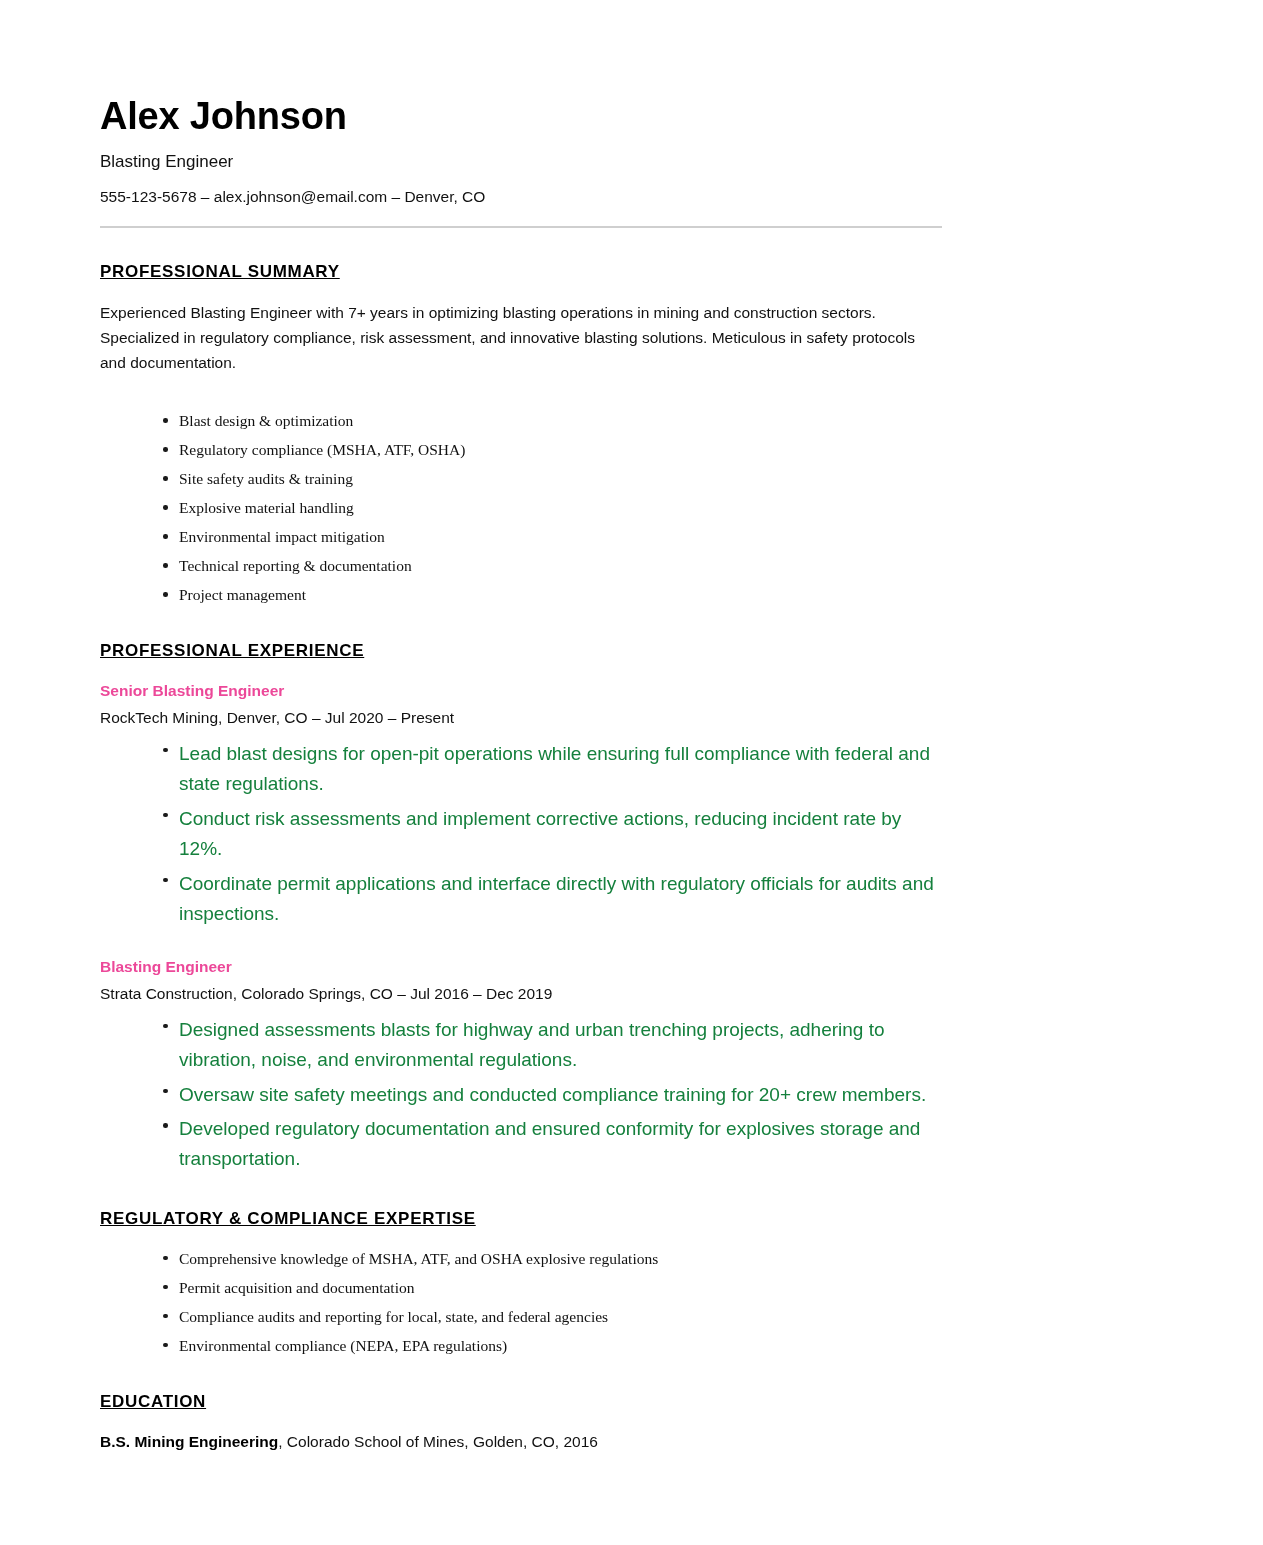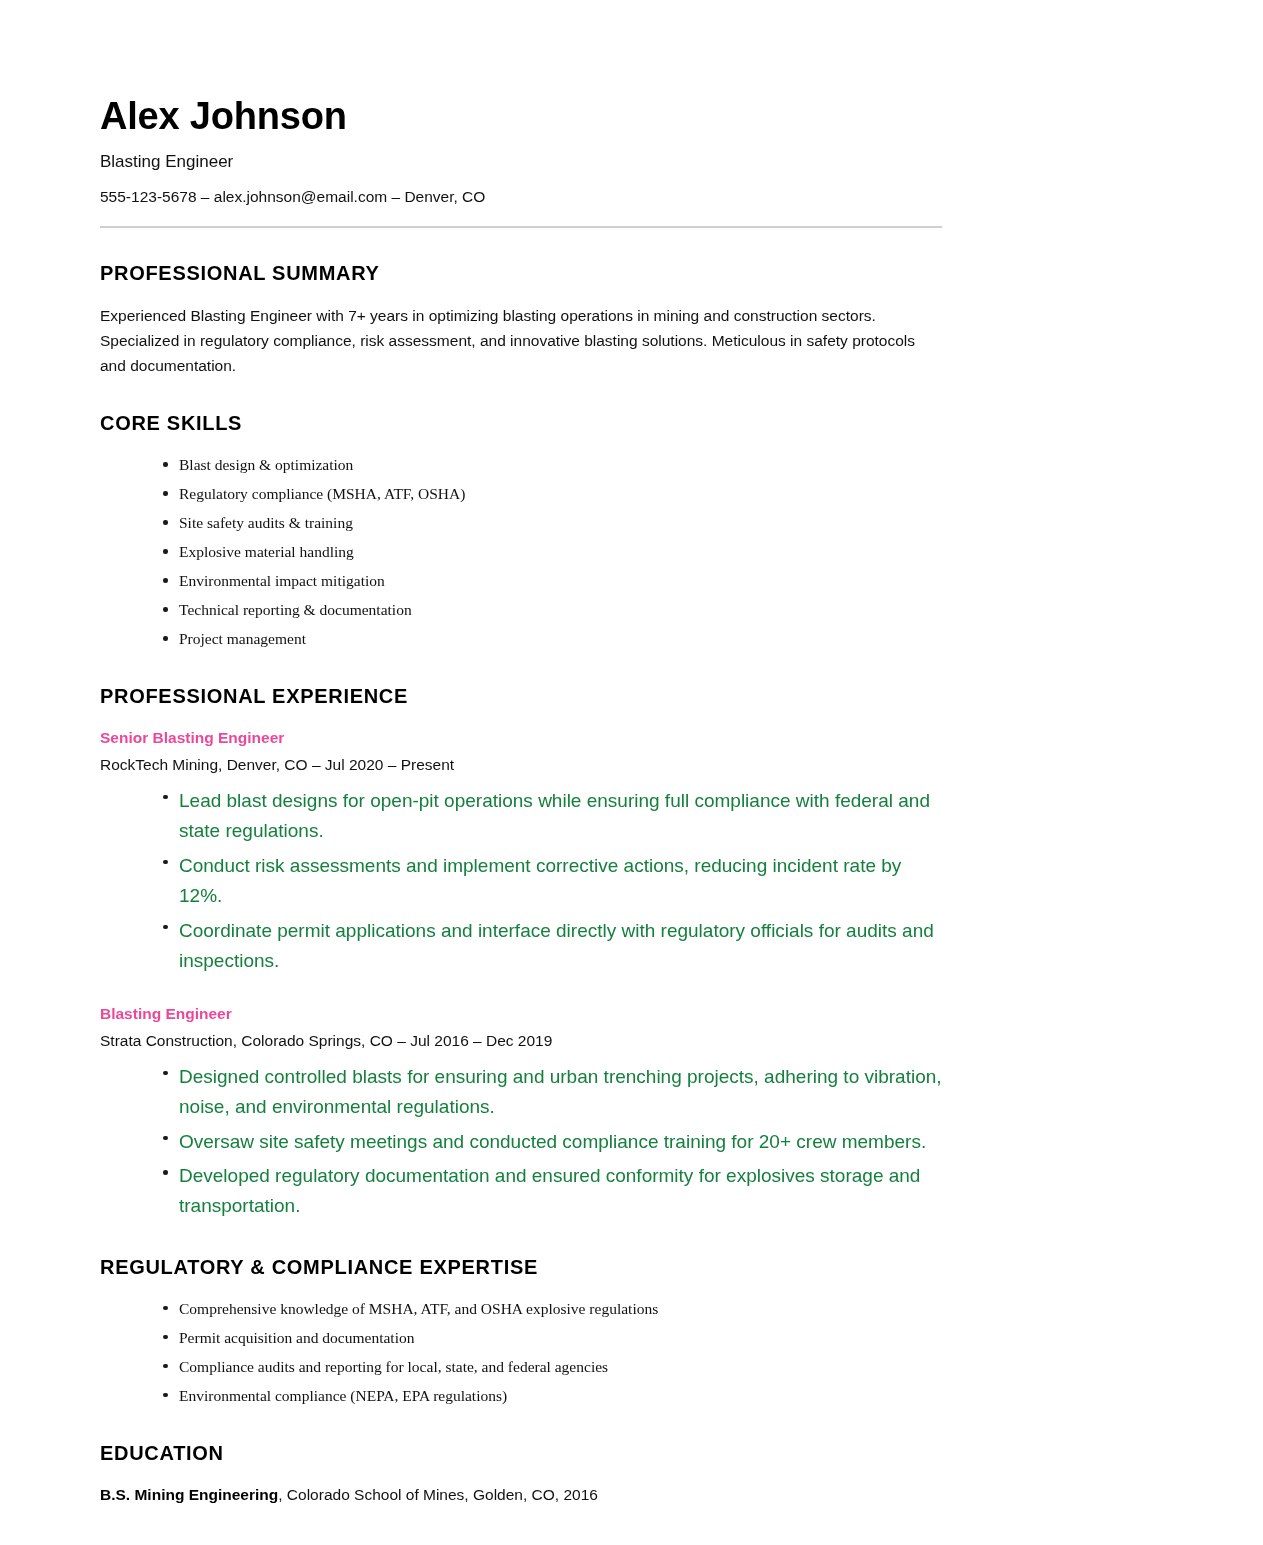--- a/index.html
+++ b/index.html
@@ -57,26 +57,27 @@
     border-top: 2px solid #cfcfcf;
     margin: 0 0 0 0;
     width: 100%;
   }
 
   
   .section {
     margin-top: 34px;
   }
   .section-heading {
-    font-size: 20px;
+    font-size: 17px;
     font-weight: bold;
     letter-spacing: 0.7px;
     text-transform: uppercase;
     margin: 0 0 18px 0;
     color: #000;
+    text-decoration: underline;
   }
   .body-text {
     font-size: 15.5px;
     line-height: 1.62;
     margin: 0;
     color: #111;
     max-width: 820px;
   }
 
   
@@ -175,21 +176,20 @@
       <div class="contact">555-123-5678 – alex.johnson@email.com – Denver, CO</div>
       <hr class="divider">
     </header>
 
     <section class="section">
       <h2 class="section-heading">PROFESSIONAL SUMMARY</h2>
       <p class="body-text">Experienced Blasting Engineer with 7+ years in optimizing blasting operations in mining and construction sectors. Specialized in regulatory compliance, risk assessment, and innovative blasting solutions. Meticulous in safety protocols and documentation.</p>
     </section>
 
     <section class="section">
-      <h2 class="section-heading">CORE SKILLS</h2>
       <ul class="bullets">
         <li>Blast design &amp; optimization</li>
         <li>Regulatory compliance (MSHA, ATF, OSHA)</li>
         <li>Site safety audits &amp; training</li>
         <li>Explosive material handling</li>
         <li>Environmental impact mitigation</li>
         <li>Technical reporting &amp; documentation</li>
         <li>Project management</li>
       </ul>
     </section>
@@ -204,21 +204,21 @@
           <li>Lead blast designs for open-pit operations while ensuring full compliance with federal and state regulations.</li>
           <li>Conduct risk assessments and implement corrective actions, reducing incident rate by 12%.</li>
           <li>Coordinate permit applications and interface directly with regulatory officials for audits and inspections.</li>
         </ul>
       </div>
 
       <div class="job">
         <div class="job-role">Blasting Engineer</div>
         <div class="job-meta">Strata Construction, Colorado Springs, CO – Jul 2016 – Dec 2019</div>
         <ul class="job-bullets">
-          <li>Designed controlled blasts for ensuring and urban trenching projects, adhering to vibration, noise, and environmental regulations.</li>
+          <li>Designed assessments blasts for highway and urban trenching projects, adhering to vibration, noise, and environmental regulations.</li>
           <li>Oversaw site safety meetings and conducted compliance training for 20+ crew members.</li>
           <li>Developed regulatory documentation and ensured conformity for explosives storage and transportation.</li>
         </ul>
       </div>
     </section>
 
     <section class="section">
       <h2 class="section-heading">REGULATORY &amp; COMPLIANCE EXPERTISE</h2>
       <ul class="bullets">
         <li>Comprehensive knowledge of MSHA, ATF, and OSHA explosive regulations</li>

